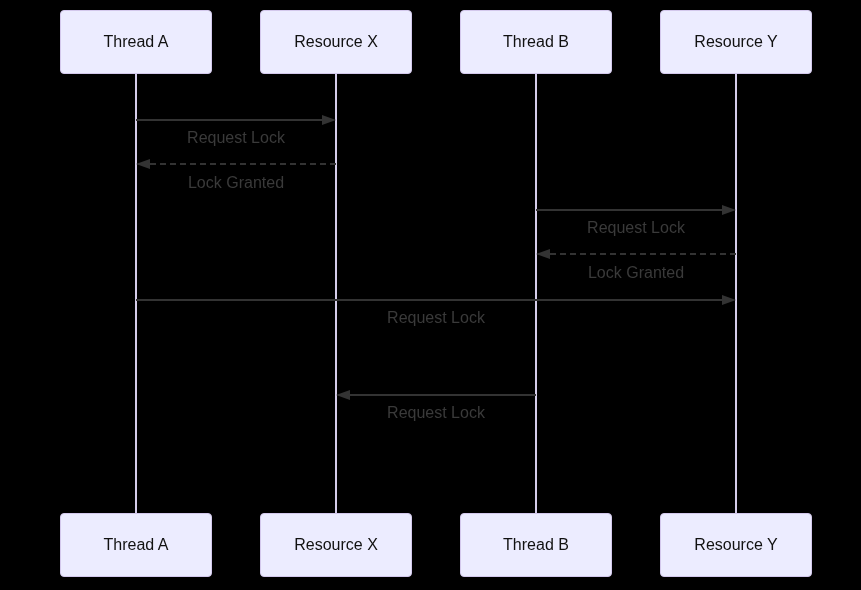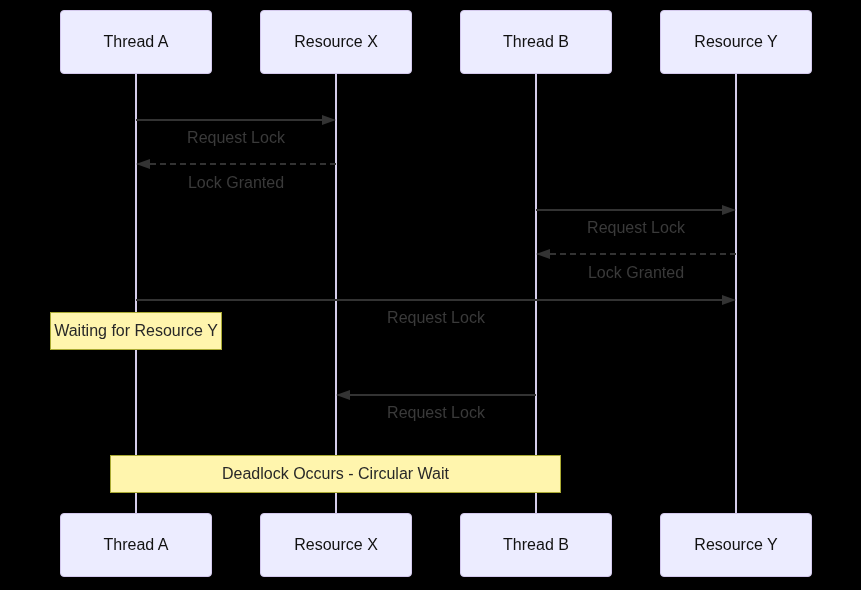--- a/index.html
+++ b/index.html
@@ -123,35 +123,29 @@
   <div class="msg-label" style="left:636px; top:232px;">Lock Granted</div>
   <div class="line-dashed" style="left:550px; top:253px; width:186px;"></div>
   <div class="head-l" style="left:536px; top:249px;"></div>
 
   
   <div class="msg-label" style="left:436px; top:277px;">Request Lock</div>
   <div class="line-solid" style="left:136px; top:299px; width:586px;"></div>
   <div class="head-r" style="left:722px; top:295px;"></div>
 
   
-  <div class="note" style="left:50px; top:312px; width:172px;">
-    <span>Waiting for Resource Y</span>
-  </div>
 
   
   <div class="msg-label" style="left:436px; top:372px;">Request Lock</div>
   <div class="line-solid" style="left:350px; top:394px; width:186px;"></div>
   <div class="head-l" style="left:336px; top:390px;"></div>
 
   
 
   
-  <div class="note" style="left:110px; top:455px; width:451px;">
-    <span>Deadlock Occurs - Circular Wait</span>
-  </div>
 
   
   <div class="actor-box" style="left:60px; top:513px;">
     <span>Thread A</span>
   </div>
   <div class="actor-box" style="left:260px; top:513px;">
     <span>Resource X</span>
   </div>
   <div class="actor-box" style="left:460px; top:513px;">
     <span>Thread B</span>

